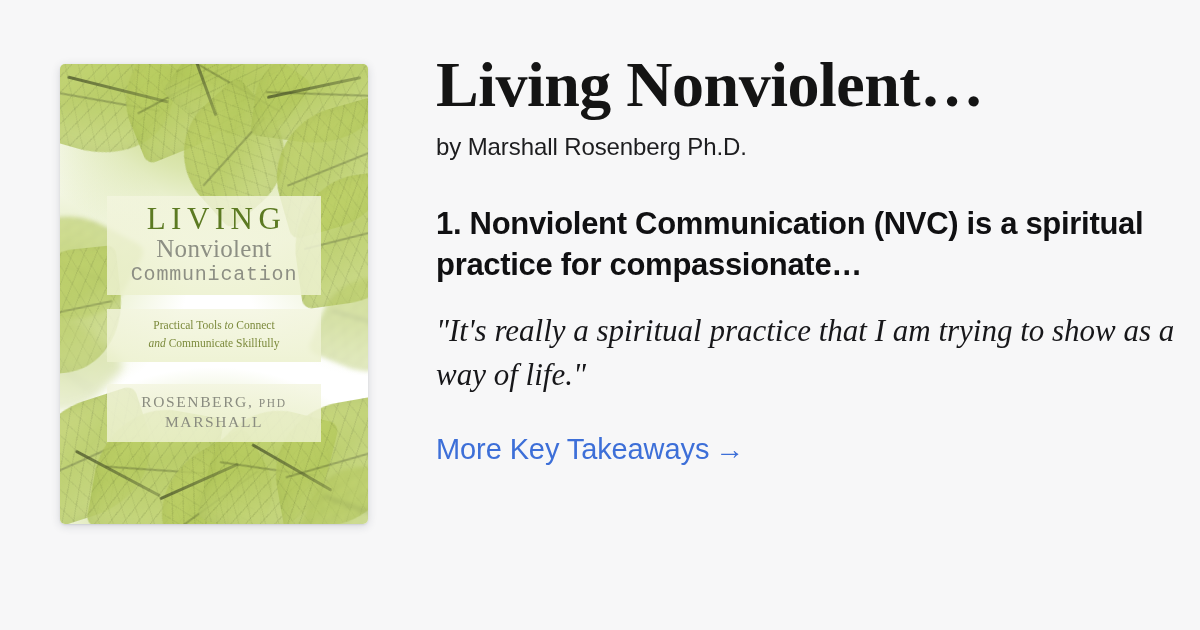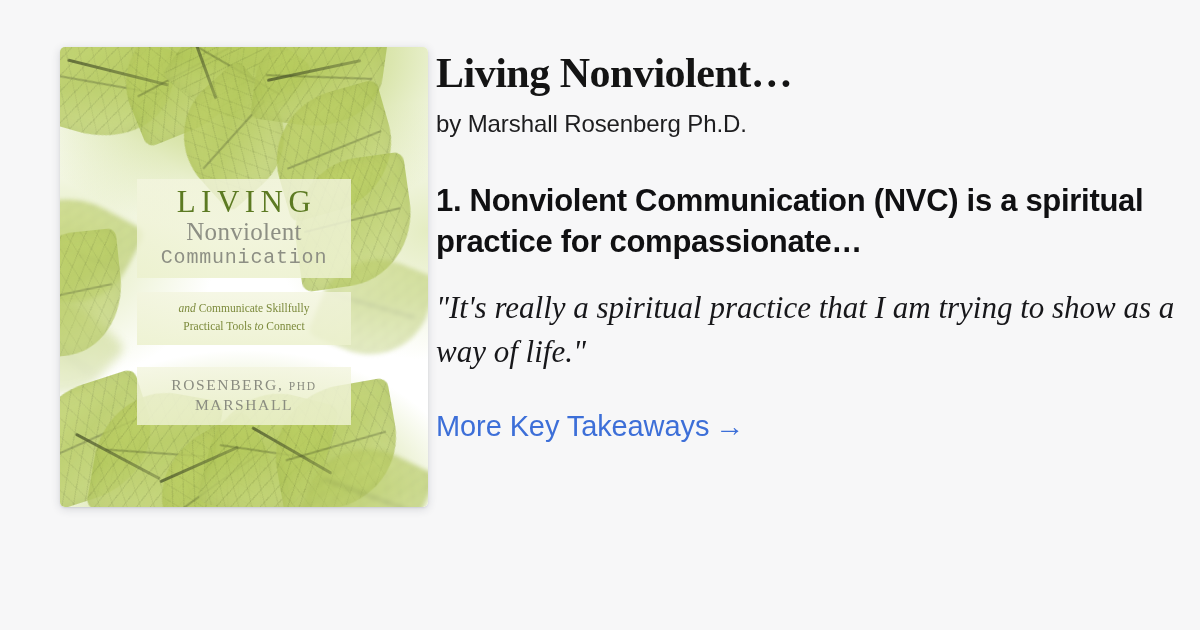--- a/index.html
+++ b/index.html
@@ -19,22 +19,22 @@
     height: 630px;
     display: flex;
     align-items: flex-start;
     box-sizing: border-box;
   }
 
   
   .cover-wrap {
     position: absolute;
     left: 60px;
-    top: 47px;
-    width: 368px;
+    top: 64px;
+    width: 308px;
     height: 460px;
   }
   .cover {
     position: relative;
     width: 100%;
     height: 100%;
     border-radius: 5px;
     overflow: hidden;
     background: #ffffff;
     box-shadow: 0 2px 10px rgba(40,45,60,0.16), 0 1px 2px rgba(40,45,60,0.10);
@@ -149,21 +149,21 @@
   
   .info {
     position: absolute;
     left: 436px;
     top: 52px;
     width: 742px;
   }
   .book-title {
     font-family: "Liberation Serif", serif;
     font-weight: bold;
-    font-size: 42px;
+    font-size: 64px;
     line-height: 1.04;
     color: #141414;
     letter-spacing: -0.5px;
     margin: 0;
     white-space: nowrap;
   }
   .byline {
     font-family: "Liberation Sans", sans-serif;
     font-size: 24px;
     color: #1d1d1f;
@@ -239,22 +239,22 @@
       </div>
 
       <div class="cover-text">
         <div class="panel">
           <div class="ct-living">LIVING</div>
           <div class="ct-non">Nonviolent</div>
           <div class="ct-comm">Communication</div>
         </div>
 
         <div class="ct-sub panel">
+          <div><span>Practical Tools </span><i>to</i><span> Connect</span></div>
           <div><i>and</i><span> Communicate Skillfully</span></div>
-          <div><span>Practical Tools </span><i>to</i><span> Connect</span></div>
         </div>
 
         <div class="ct-author panel">
           <div><span>ROSENBERG,</span> <span class="sm">PHD</span></div>
           <div>MARSHALL</div>
         </div>
       </div>
     </div>
   </div>
 

